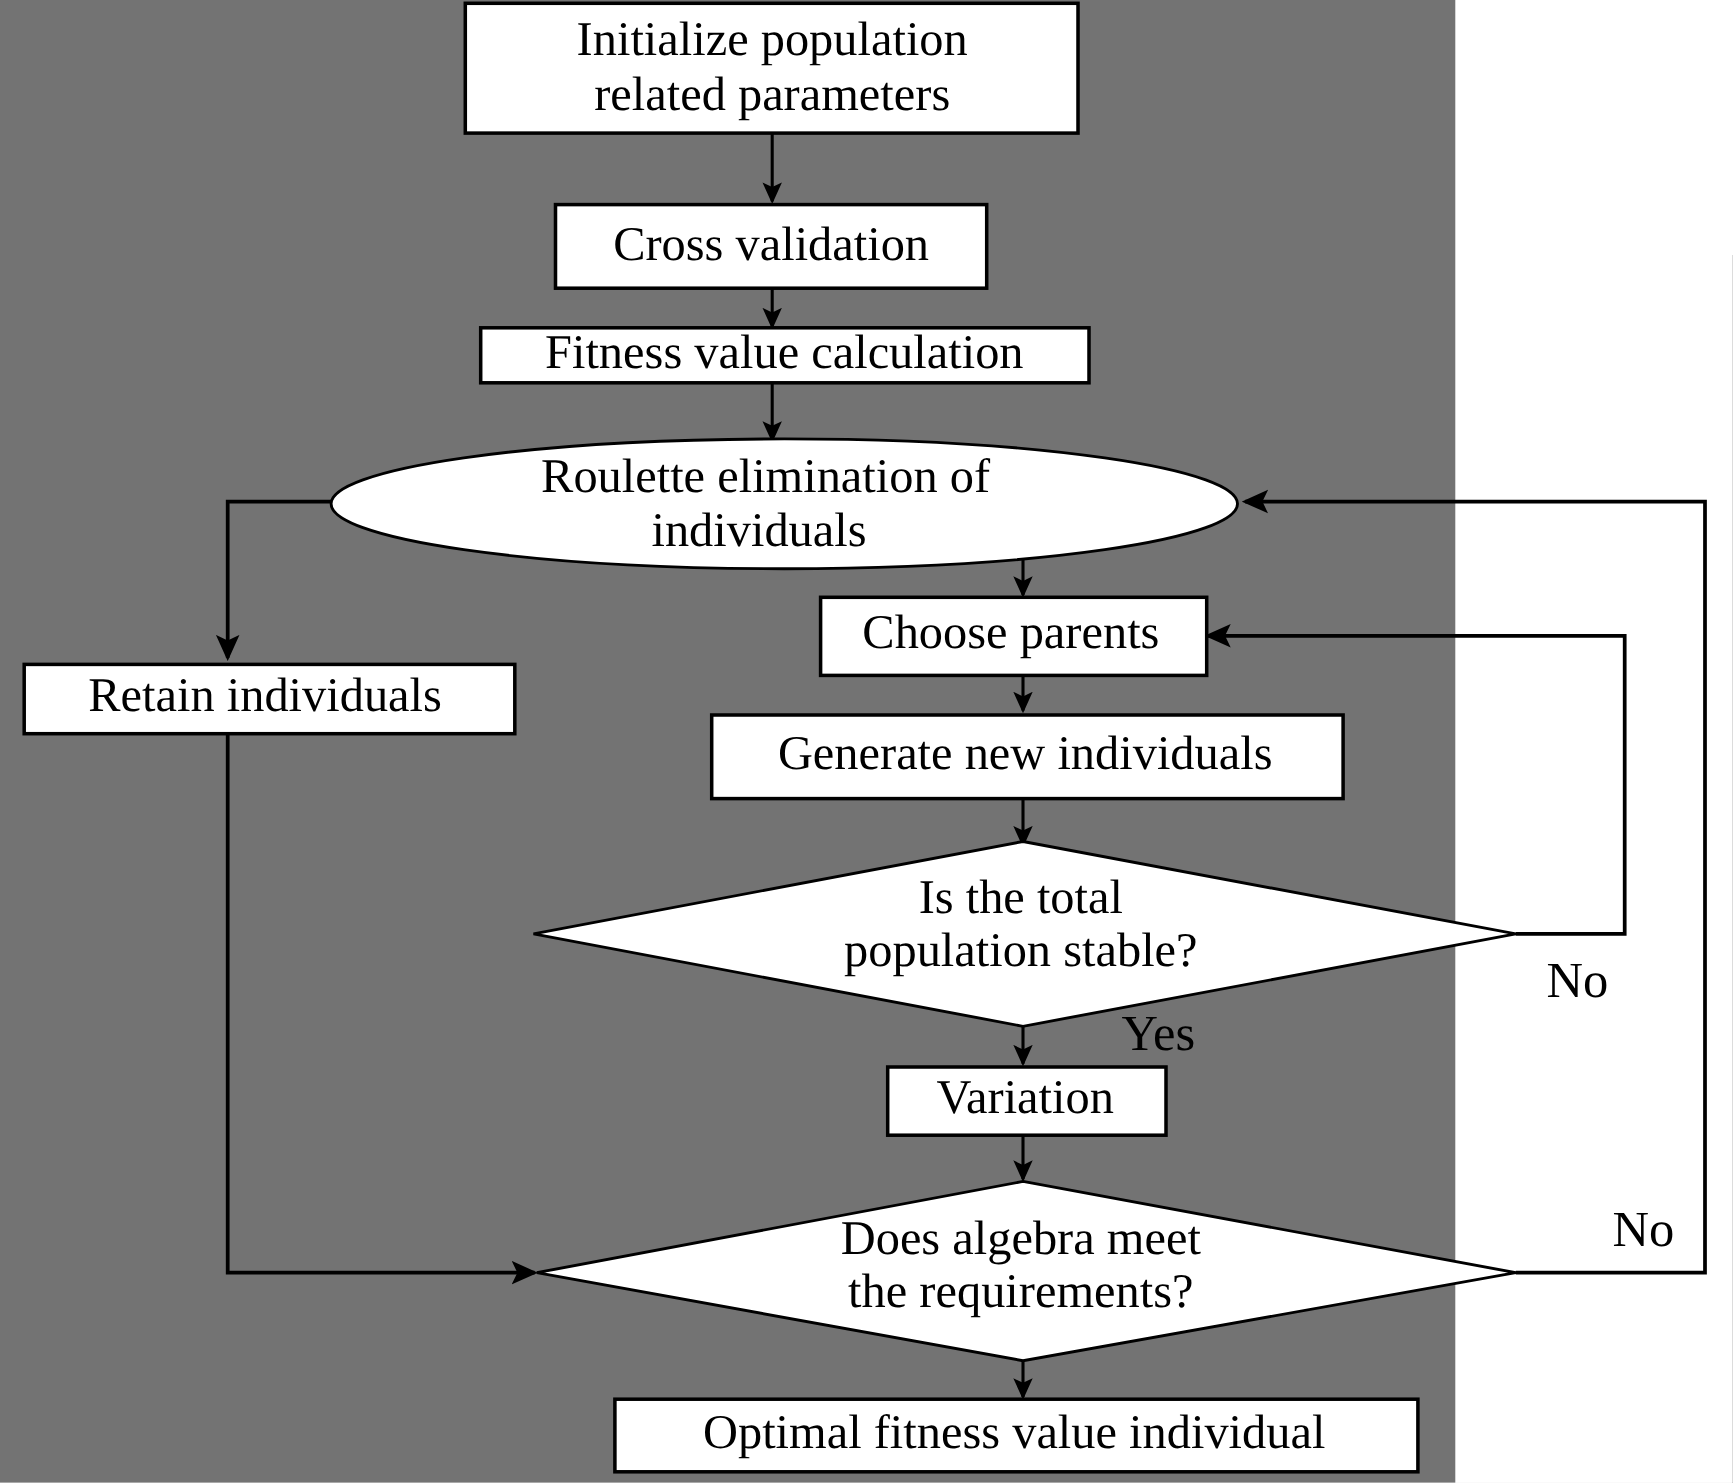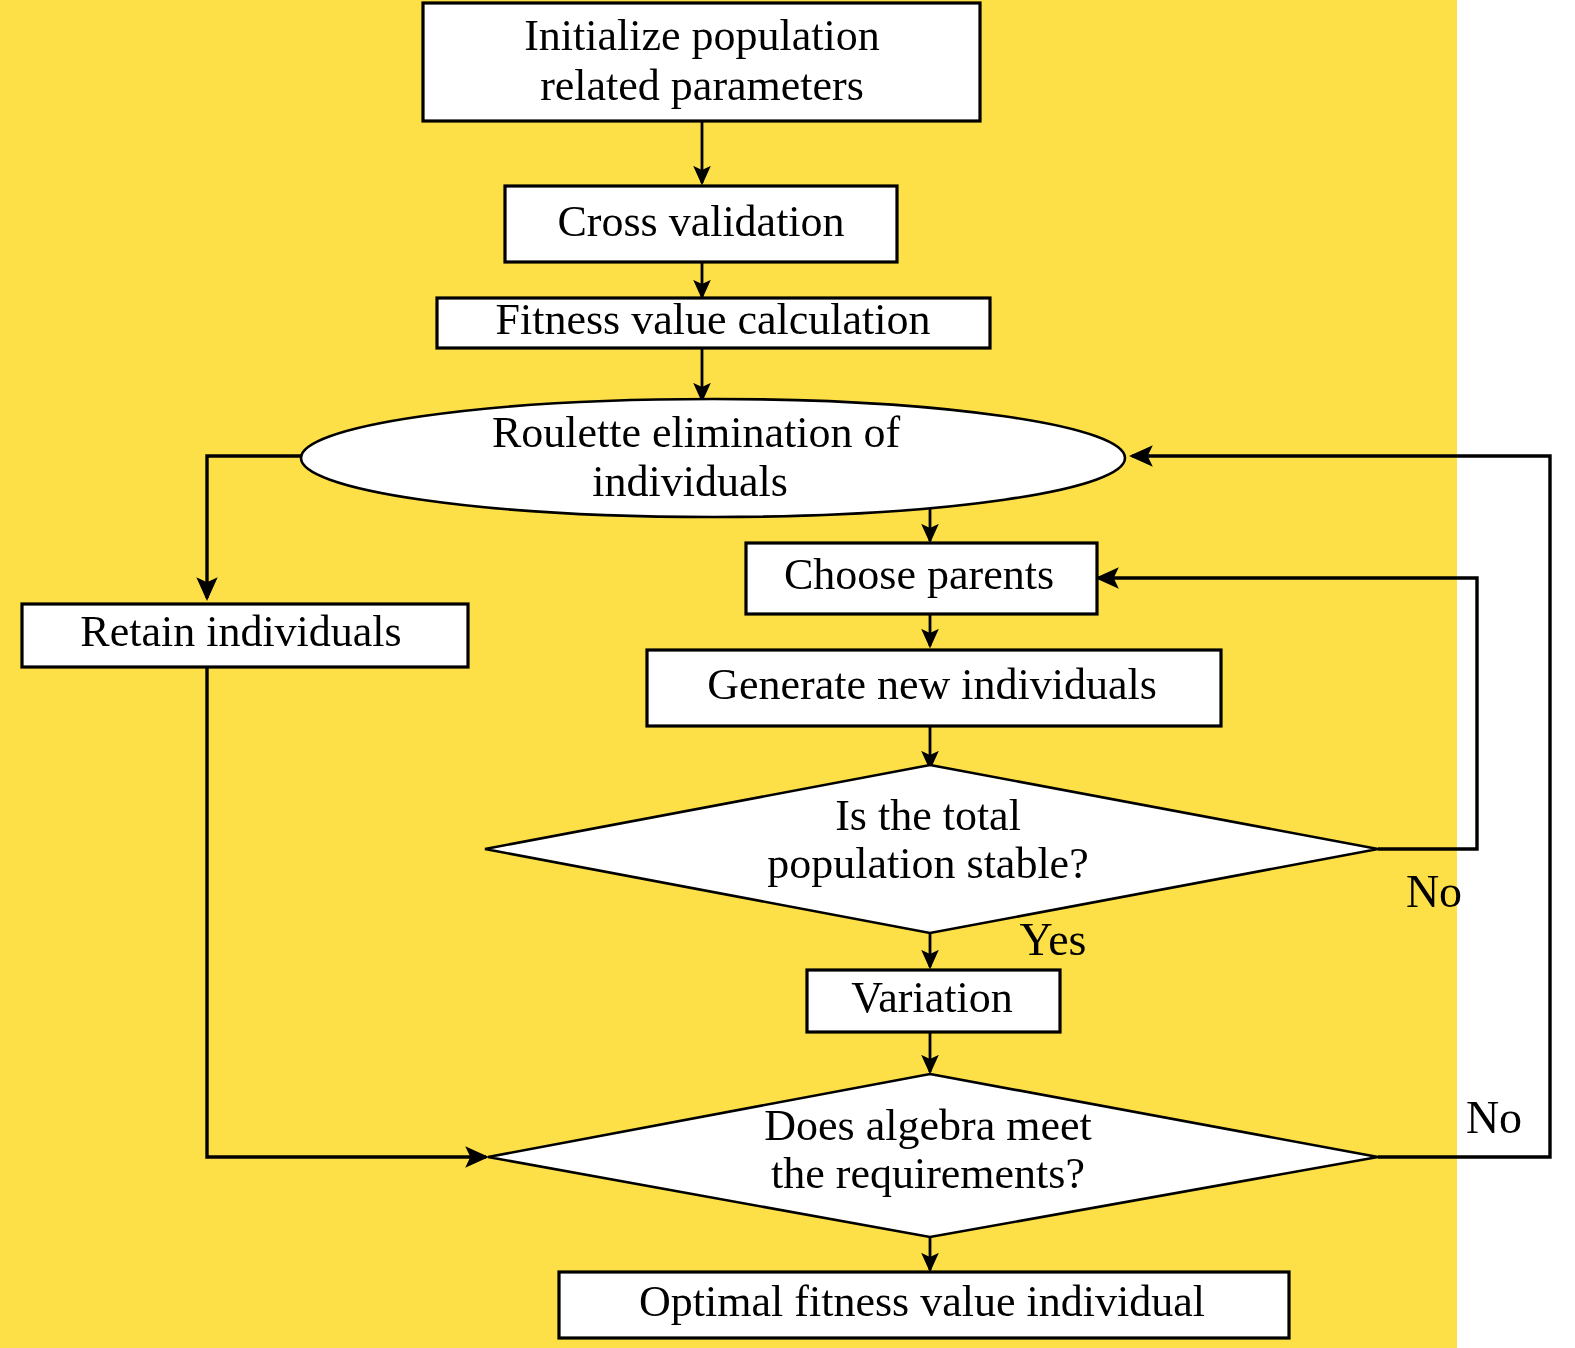--- a/index.html
+++ b/index.html
@@ -8,23 +8,23 @@
     background: #ffffff;
   }
   body {
     width: 1575px;
     height: 1348px;
     overflow: hidden;
     font-family: "Liberation Serif", "DejaVu Serif", serif;
   }
   #flowchart-root {
     position: relative;
-    width: 1457px;
+    width: 1323px;
     height: 1348px;
-    background: #fde047;
+    background: #737373;
   }
   svg#flow-svg {
     position: absolute;
     left: 0;
     top: 0;
     width: 1575px;
     height: 1348px;
     display: block;
   }
   .node-shape {

